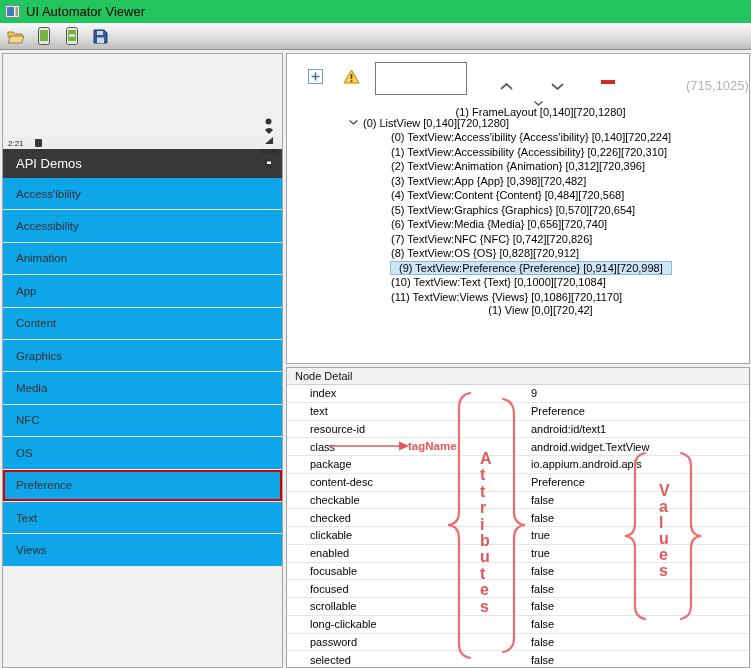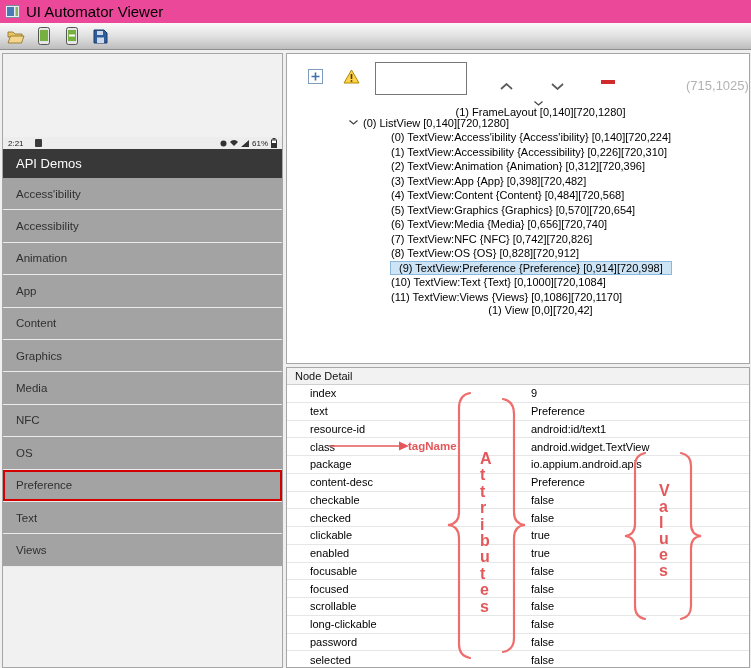--- a/index.html
+++ b/index.html
@@ -1,39 +1,39 @@
 <!DOCTYPE html>
 <html><head>
 <meta charset="utf-8">
 <style>
   * { margin:0; padding:0; box-sizing:border-box; }
   body { background:#ffffff; font-family:"Liberation Sans", sans-serif; }
   .screen { position:relative; width:751px; height:668px; background:#f0f0f0; overflow:hidden; }
 
   
-  .titlebar { position:absolute; left:0; top:0; width:751px; height:23px; background:#ec4899;
-              display:flex; align-items:center; gap:6px; padding-left:5px; font-size:15px; color:#000; }
+  .titlebar { position:absolute; left:0; top:0; width:751px; height:23px; background:#22c55e;
+              display:flex; align-items:center; gap:6px; padding-left:5px; font-size:13px; color:#000; }
 
   
   .toolbar { position:absolute; left:0; top:23px; width:751px; height:27px;
              background:linear-gradient(180deg,#fafafa 0%,#dedede 55%,#bdbdbd 100%);
              border-bottom:1px solid #8f8f8f; display:flex; align-items:center; gap:8px; padding-left:6px; }
   .tb-btn { width:20px; height:20px; display:flex; align-items:center; justify-content:center; }
 
   
   .left-panel { position:absolute; left:2px; top:53px; width:281px; bottom:0;
                 background:#f1f1f1; border:1px solid #a6a6a6; overflow:hidden; }
   .device { position:absolute; left:0; top:83px; width:100%; }
   .statusbar { height:12px; background:#ededed; display:flex; align-items:center; gap:11px;
                font-size:8px; color:#222; padding:0 5px; }
-  .sb-right { margin-left:auto; display:flex; align-items:center; gap:3px; }
+  .sb-right { margin-left:auto; display:flex; align-items:center; gap:3px;flex-direction:column; }
   .sb-badge { width:7px; height:8px; background:#3a3a3a; border-radius:1px; }
   .app-header { height:29px; background:#383838; color:#fbfbfb; font-size:13px; line-height:29px;
                 padding-left:13px; font-weight:500; }
-  .menu-item { position:relative; height:32.4px; background:#a3a3a3; border-bottom:1px solid #ebebeb;
+  .menu-item { position:relative; height:32.4px; background:#0ea5e9; border-bottom:1px solid #ebebeb;
                font-size:11.5px; color:#303030; display:flex; align-items:center; padding-left:13px; }
   .red-outline { position:absolute; inset:0; border:2px solid #d40000; pointer-events:none; }
 
   
   .tree-panel { position:absolute; left:286px; top:53px; width:464px; height:311px;
                 background:#ffffff; border:1px solid #a6a6a6; overflow:hidden; }
   .tt-expand { position:absolute; left:21px; top:15px; }
   .tt-warning { position:absolute; left:56px; top:15px; }
   .tt-box { position:absolute; left:88px; top:8px; width:92px; height:33px; background:#fff; border:1px solid #777; }
   .tt-up { position:absolute; left:213px; top:22px; }

